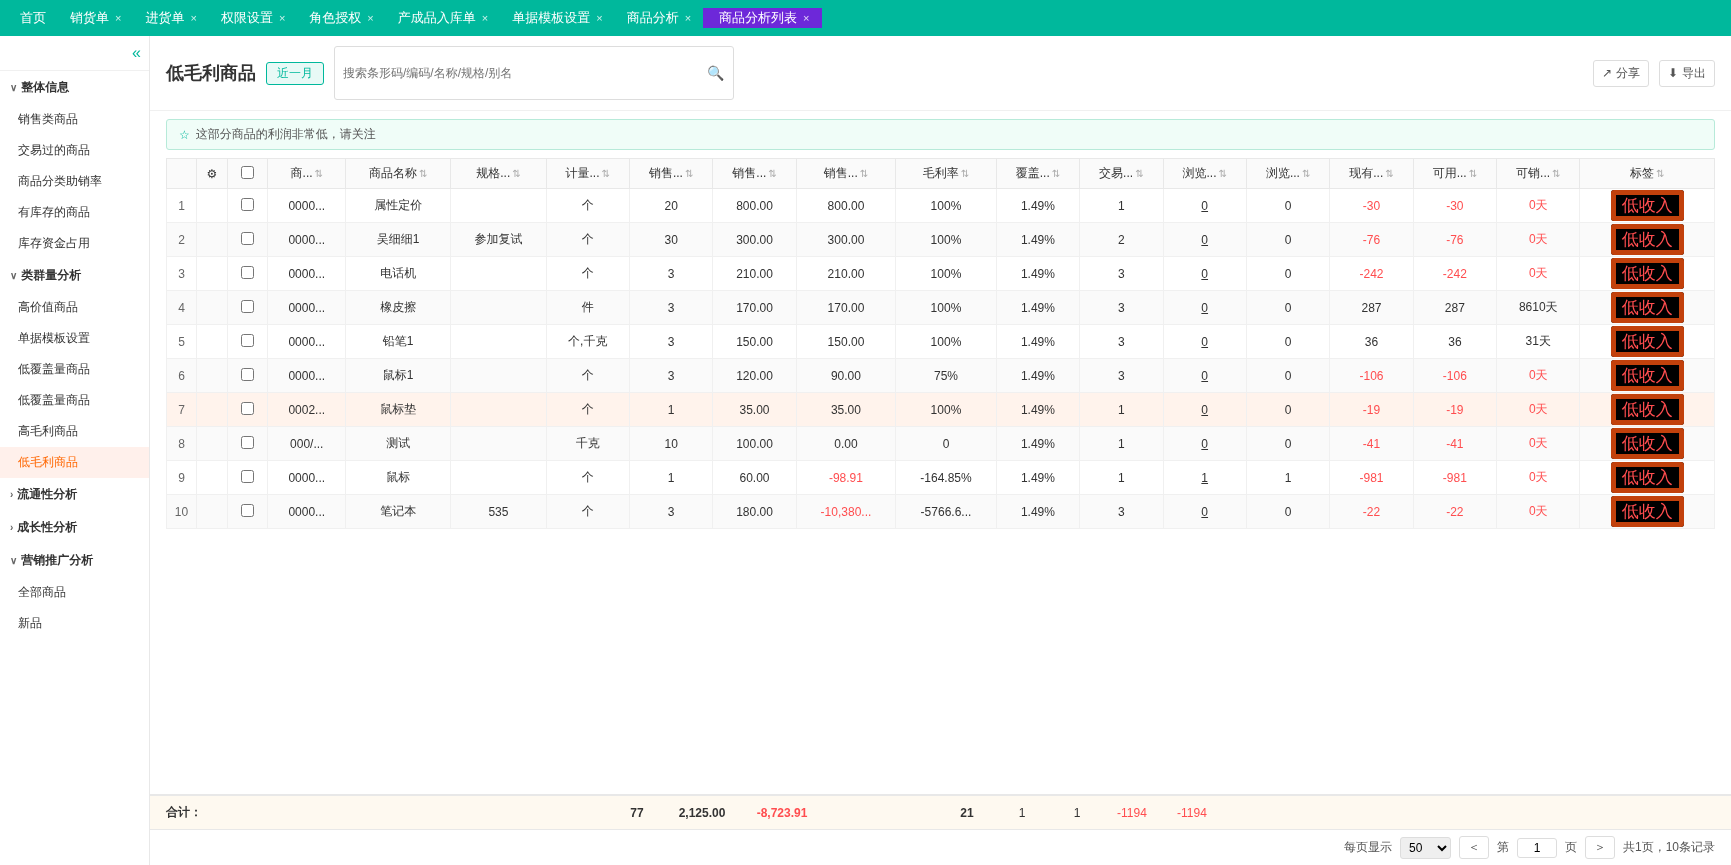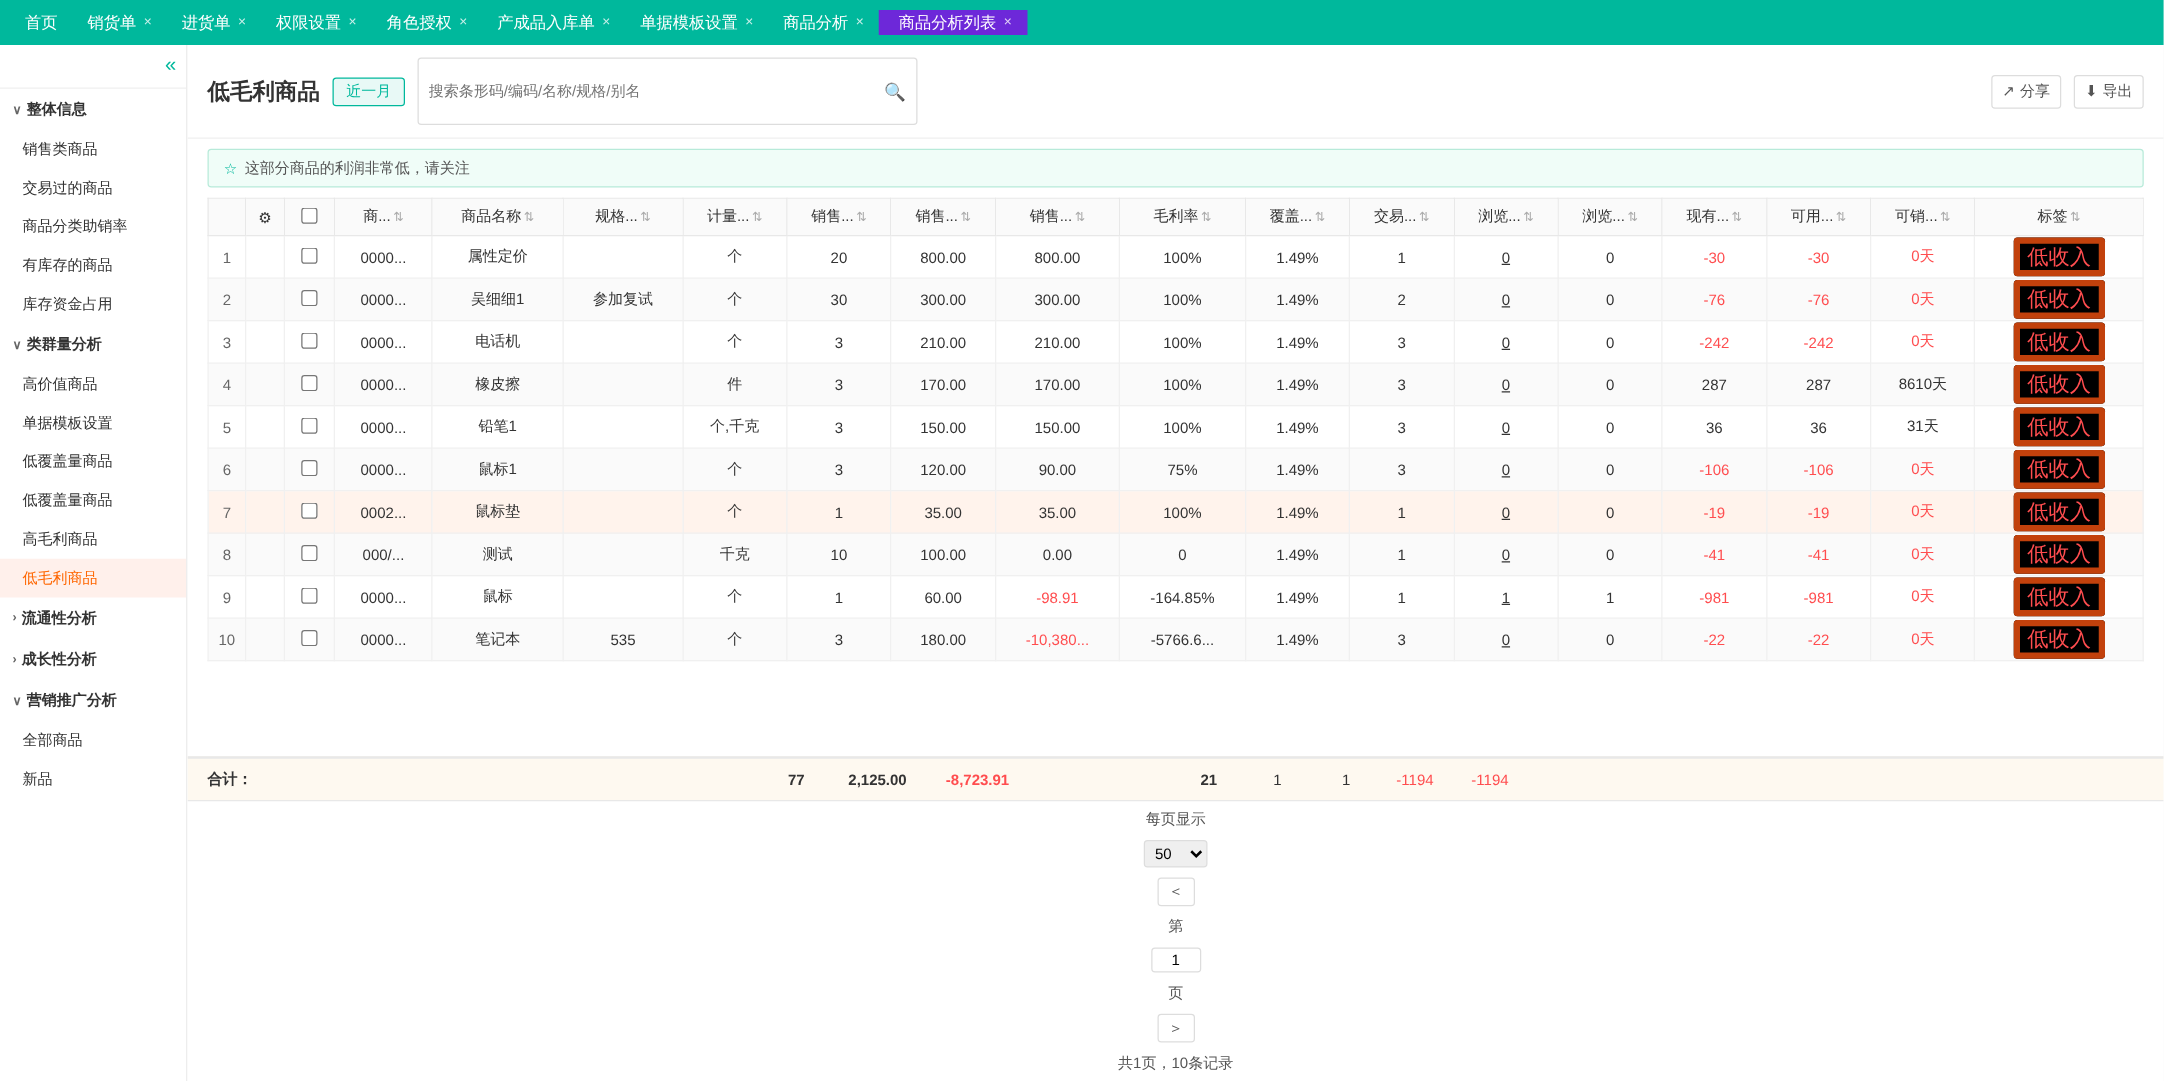--- a/index.html
+++ b/index.html
@@ -208,21 +208,20 @@
     .pagination-bar {
       background: #fff;
       border-top: 1px solid #e8e8e8;
       display: flex;
       align-items: center;
       justify-content: flex-end;
       padding: 6px 16px;
       gap: 8px;
       font-size: 12px;
       color: #555;
-      flex-direction: column;
     }
     .pagination-bar select {
       border: 1px solid #ddd;
       padding: 2px 4px;
       border-radius: 3px;
     }
     .page-btn {
       border: 1px solid #ddd;
       background: #fff;
       padding: 2px 8px;

